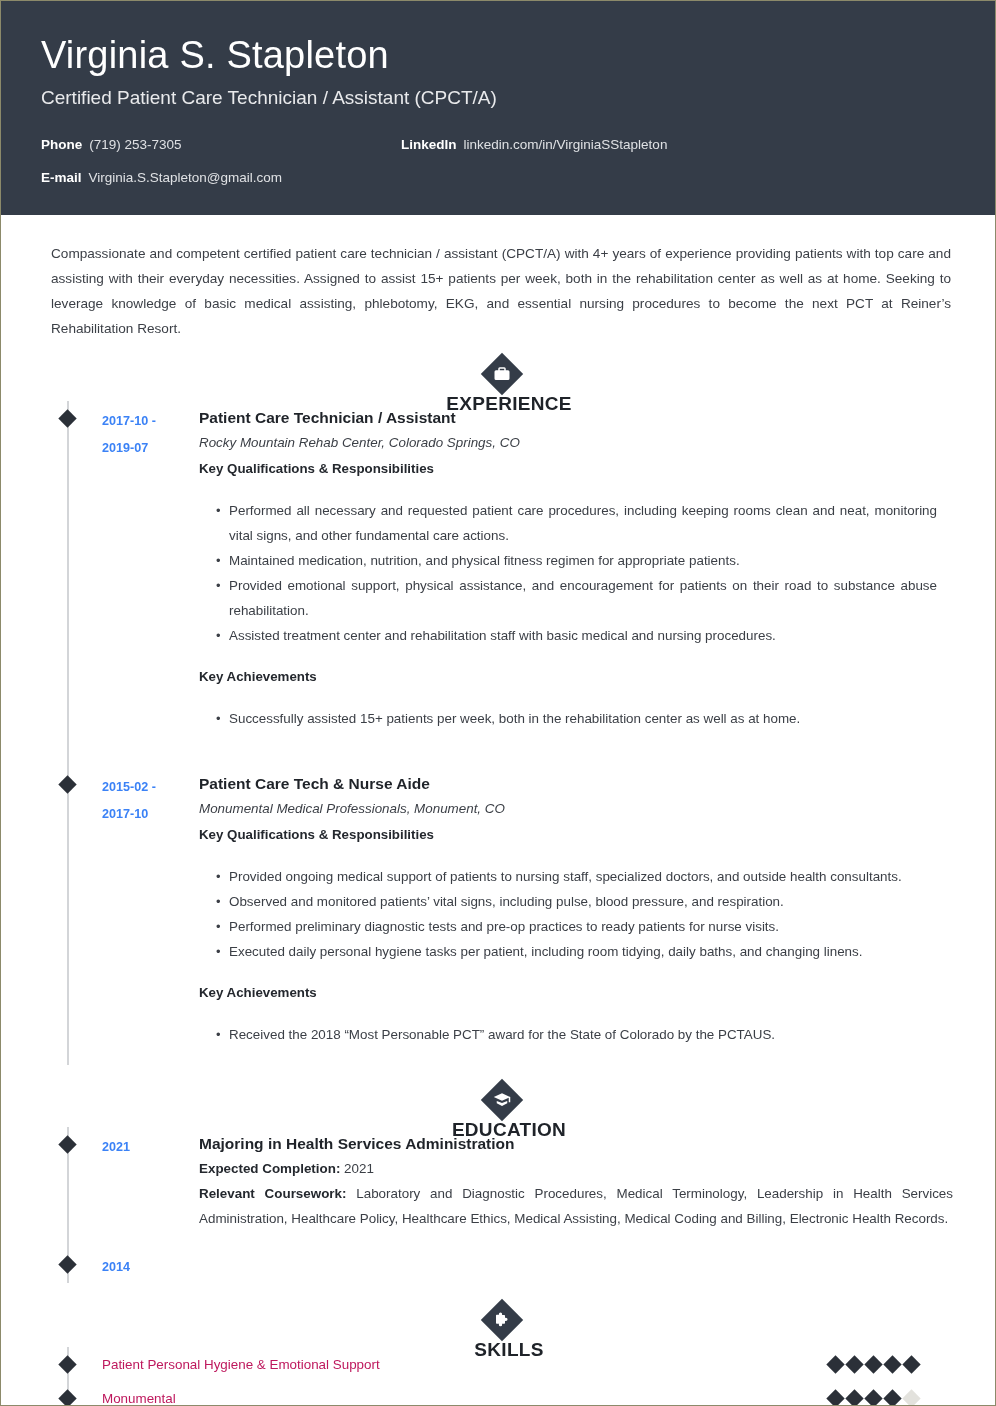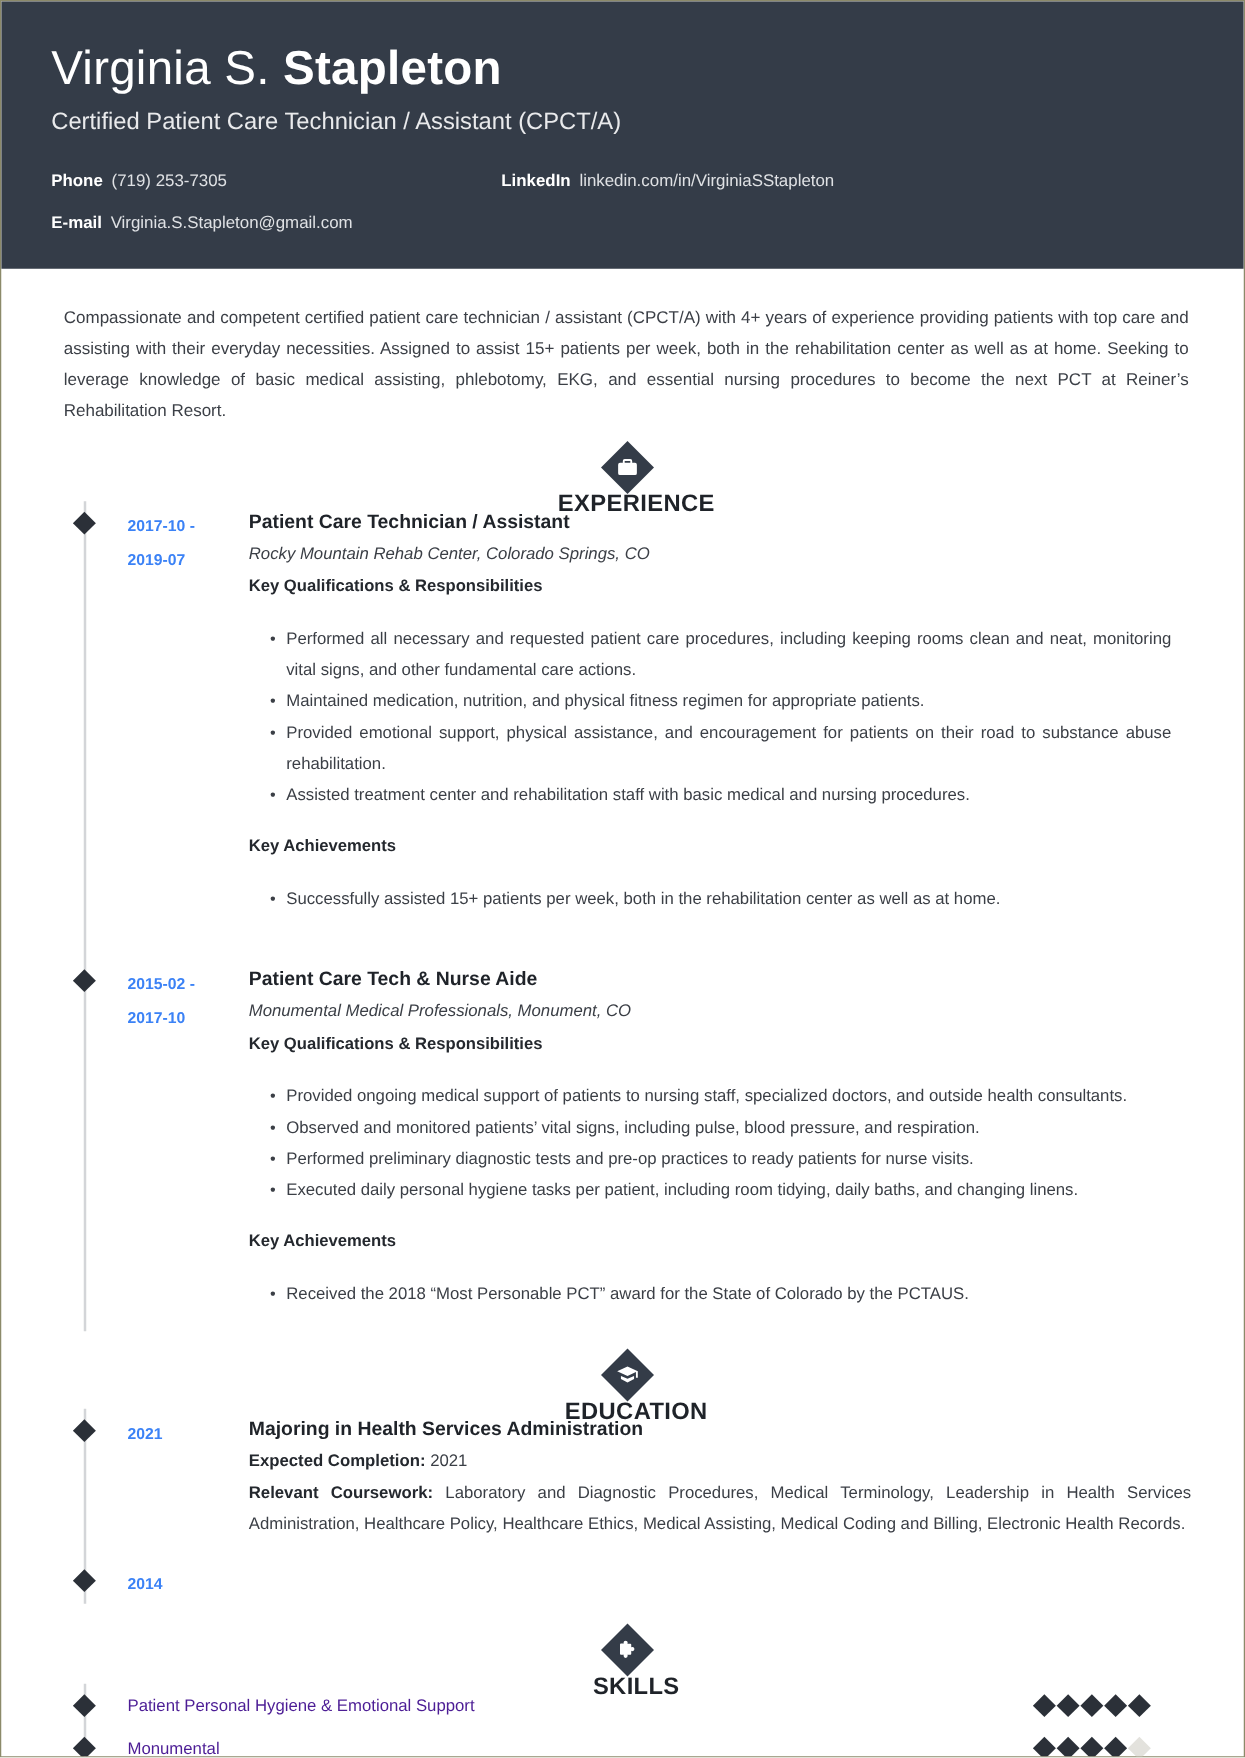--- a/index.html
+++ b/index.html
@@ -29,21 +29,21 @@
     height: 214px;
   }
   .name {
     color: #ffffff;
     font-size: 38px;
     line-height: 48px;
     font-weight: 300;
     letter-spacing: 0.2px;
     white-space: nowrap;
   }
-  .name .last { font-weight: 700; }
+  .name .last { font-weight: 400; }
   .job-title {
     color: #e9eaec;
     font-size: 19px;
     line-height: 30px;
     font-weight: 400;
     margin-top: 4px;
   }
   .contact-grid {
     margin-top: 22px;
     color: #e7e8ea;
@@ -237,21 +237,21 @@
     top: 11px;
     width: 13px;
     height: 13px;
     background: #2b3038;
     transform: rotate(45deg);
     z-index: 2;
   }
   .skill-name {
     margin-left: 53px;
     font-size: 13.4px;
-    color: #4c1d95;
+    color: #be185d;
     flex: 1 1 auto;
   }
   .skill-rating {
     display: flex;
     gap: 6px;
     margin-right: 37px;
   }
   .rate-dot {
     width: 13px;
     height: 13px;

